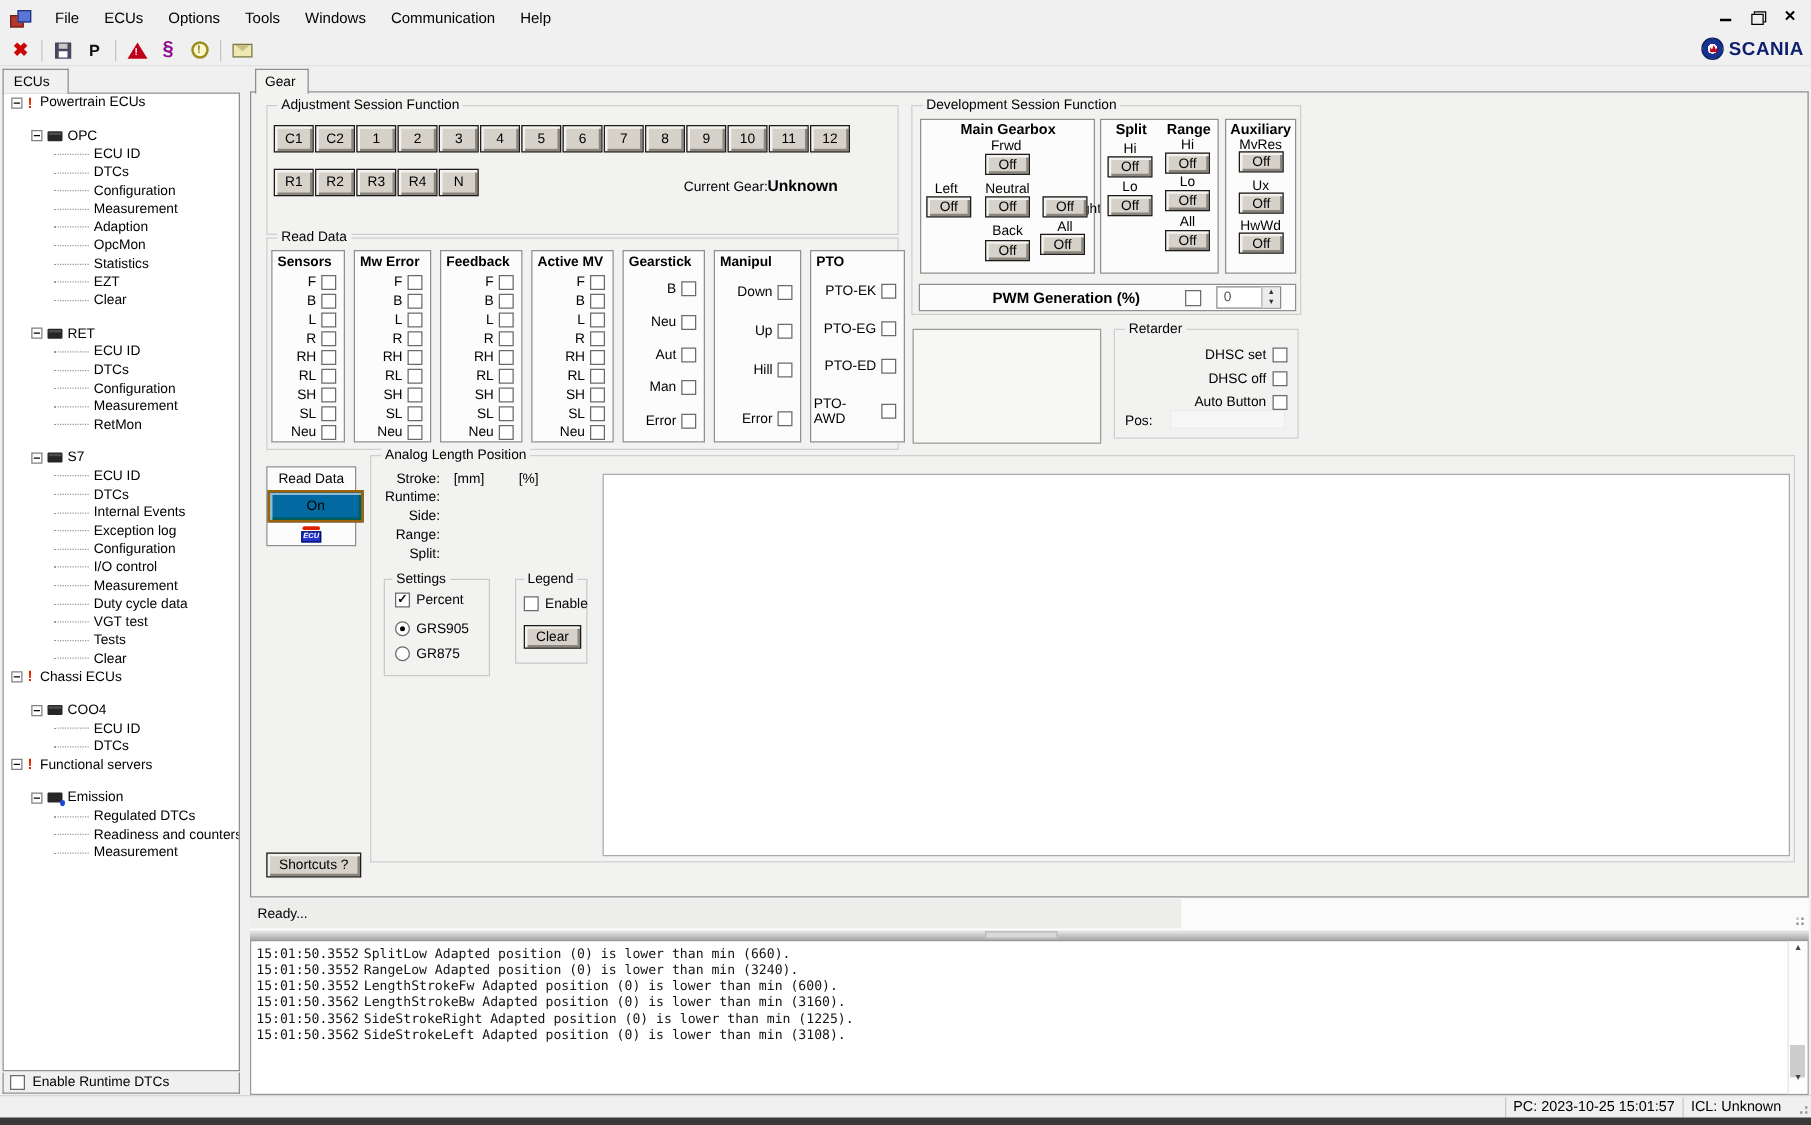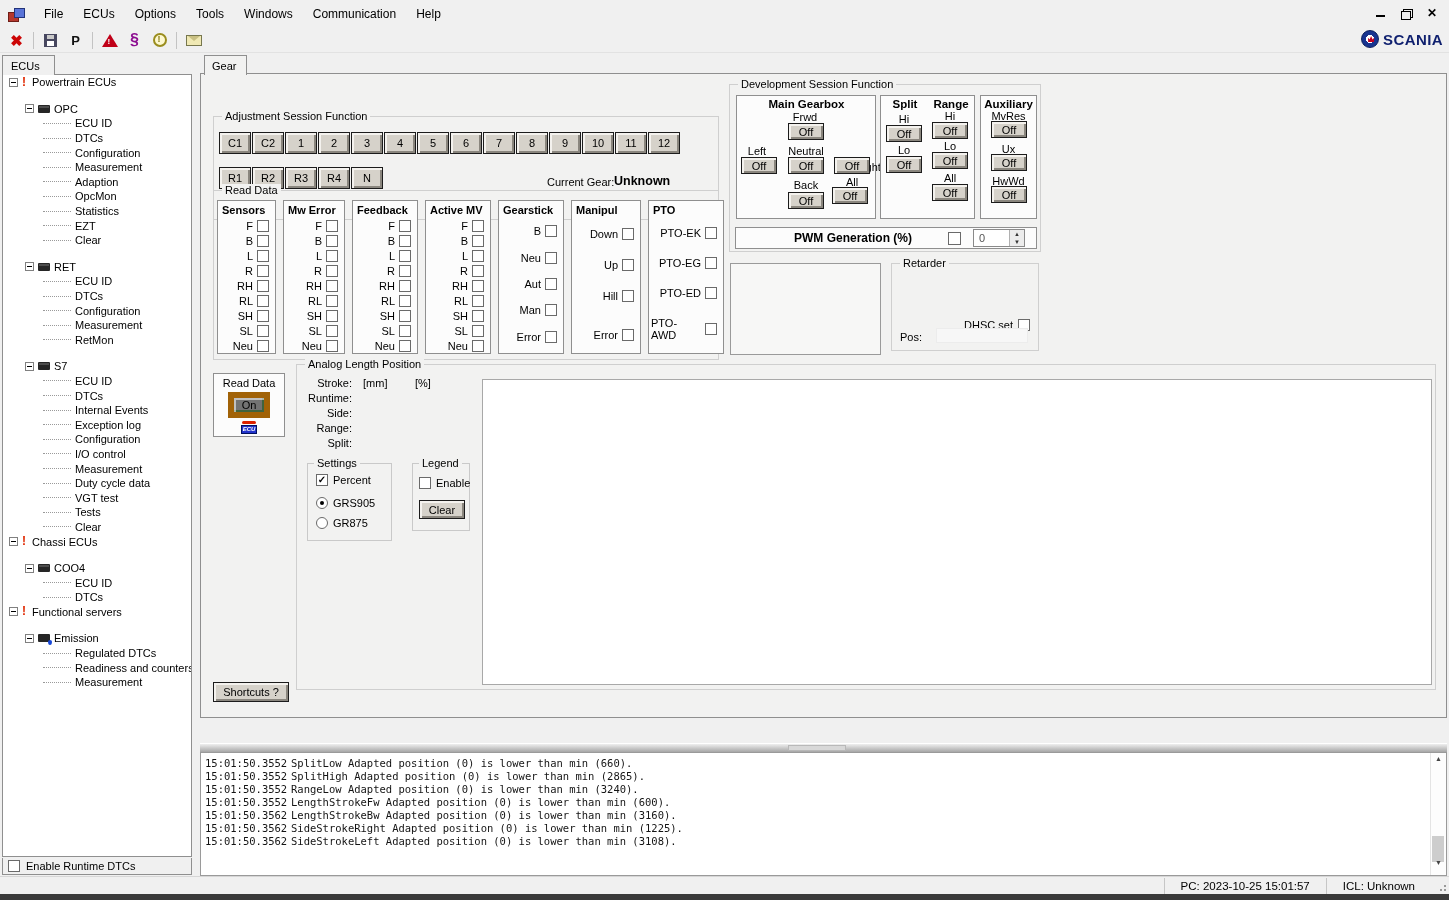--- a/index.html
+++ b/index.html
@@ -71,21 +71,21 @@
   .rb { width:12px; height:12px; border-radius:50%; background:#fff; border:1px solid #6a6a6a; display:inline-block; position:relative; flex:none; }
   .rb.sel::after { content:""; position:absolute; left:3px; top:3px; width:4px; height:4px; border-radius:50%; background:#000; }
   .btn3d { background:#d6d2ca; border:1px solid #1c1c1c; box-shadow:inset 2px 2px 0 #f4f2ee, inset -2px -2px 0 #8a867e; display:flex; align-items:center; justify-content:center; font-size:11px; color:#000; cursor:default; }
   .gb { position:absolute; border:1px solid #cfcfcf; }
   .gb > .leg { position:absolute; top:-7px; left:8px; background:#f2f2f1; padding:0 3px; font-size:11px; white-space:nowrap; }
 
   
   .main-tab { position:absolute; left:204px; top:55px; width:43px; height:20px; background:#f2f2f1; border:1px solid #8f8f8f; border-bottom:none; z-index:3; display:flex; align-items:center; padding-left:7px; }
   .main-panel { position:absolute; left:200px; top:73px; width:1247px; height:645px; background:#f2f2f1; border:1px solid #8f8f8f; }
 
-  .adj { left:12px; top:10px; width:506px; height:104px;margin-top:32px; }
+  .adj { left:12px; top:10px; width:506px; height:104px; }
   .gear-row1 { position:absolute; left:5px; top:15px; display:flex; gap:1px; }
   .gear-row2 { position:absolute; left:5px; top:50px; display:flex; gap:1px; }
   .gearbtn { width:32px; height:22px; }
   .cg-label { position:absolute; left:333px; top:59px; font-size:11px; }
   .cg-value { position:absolute; left:400px; top:57px; font-weight:bold; font-size:12.5px; }
 
   .rdgb { left:12px; top:116px; width:506px; height:170px; }
   .rd-cols { position:absolute; left:3px; top:9px; bottom:5px; display:flex; gap:7px;border-radius:32px; }
   .rd-col { border:1px solid #8f8f8f; background:#fcfcfc; display:flex; flex-direction:column; padding:2px 2px 3px 2px; }
   .rd-title { font-weight:bold; font-size:11px; padding:1px 0 0 2px; }
@@ -124,27 +124,27 @@
   .pwm-label { font-weight:bold; font-size:12px; margin-left:58px; }
   .pwm-cb { width:13px; height:13px; margin-left:36px; }
   .spin { width:52px; height:18px; border:1px solid #8a8a8a; background:#fff; display:flex; margin-left:12px; }
   .spin .val { flex:1; padding:2px 0 0 5px; color:#555; font-size:11px; }
   .spin .arrs { width:15px; border-left:1px solid #b0b0b0; background:#ececec; display:flex; flex-direction:column; }
   .spin .arrs span { flex:1; font-size:6px; line-height:8px; text-align:center; color:#333; }
 
   .empty-panel { position:absolute; left:529px; top:189px; width:151px; height:92px; border:1px solid #9a9a9a; background:#f7f7f6; }
   .retgb { left:690px; top:189px; width:148px; height:88px; }
   .rt-rows { position:absolute; right:8px; top:10px; }
-  .rt-row { display:flex; justify-content:flex-end; align-items:center; gap:5px; height:19px;margin-top:41px; }
+  .rt-row { display:flex; justify-content:flex-end; align-items:center; gap:5px; height:19px; }
   .rt-pos-l { position:absolute; left:8px; top:67px; }
   .rt-pos-f { position:absolute; left:44px; top:64px; width:92px; height:15px; background:#f7f7f7; border:1px solid #ececec; }
 
   .rdon { position:absolute; left:12px; top:299px; width:72px; height:64px; border:1px solid #8f8f8f; background:#fcfcfc; text-align:center; }
   .rdon-title { margin-top:3px; font-size:11px; }
-  .on-btn { margin:3px auto 0; width:42px; height:26px; background:#737373; border:6px solid #a16207; box-shadow:inset 2px 2px 0 rgba(255,255,255,.55), inset -2px -2px 0 rgba(0,80,0,.45); display:flex; align-items:center; justify-content:center; font-size:11px; }
+  .on-btn { margin:3px auto 0; width:77px; height:26px; background:#0369a1; border:2px solid #a16207; box-shadow:inset 2px 2px 0 rgba(255,255,255,.55), inset -2px -2px 0 rgba(0,80,0,.45); display:flex; align-items:center; justify-content:center; font-size:11px; }
   .ecu-mini { display:inline-block; margin-top:3px; }
   .ecu-bar { display:block; width:14px; height:3px; background:#dd2200; margin:0 auto 1px; border-radius:2px; }
   .ecu-box { display:block; font-size:6px; line-height:7px; color:#fff; background:#2233cc; border:1px solid #001060; padding:0 1px; font-weight:bold; }
 
   .angb { left:95px; top:290px; width:1140px; height:326px; }
   .an-l { position:absolute; left:0; top:12px; width:55px; text-align:right; }
   .an-mm { position:absolute; left:66px; top:12px; }
   .an-pct { position:absolute; left:118px; top:12px; }
   .an-rows { position:absolute; left:0; top:27px; width:55px; }
   .an-row { height:15px; text-align:right; }
@@ -167,21 +167,21 @@
   .log-lines { padding:4px 0 0 4px; }
   .log-line { height:13px; white-space:nowrap; color:#141414; }
   .log-time { display:inline-block; width:86px; }
   .log-text { }
   .log-scroll { position:absolute; right:0; top:0; bottom:0; width:16px; background:#fdfdfd; border-left:1px solid #e4e4e4; }
   .ls-up, .ls-down { position:absolute; left:0; width:15px; height:14px; text-align:center; font-size:7px; color:#444; font-family:"Liberation Sans",sans-serif; }
   .ls-up { top:2px; } .ls-down { bottom:2px; }
   .ls-thumb { position:absolute; left:1px; right:2px; top:68%; height:26px; background:#cdcdcd; }
 
   .statusbar { position:absolute; left:0; top:876px; width:100%; height:18px; background:#f0f0f0; border-top:1px solid #d6d6d6; display:flex; justify-content:flex-end; align-items:center; font-size:11.5px; }
-  .sb-panel { border-left:1px solid #c6c6c6; padding:1px 16px; height:16px; display:flex; align-items:center; }
+  .sb-panel { border-left:1px solid #c6c6c6; padding:1px 6px; height:16px; display:flex; align-items:center; }
   .sb-grip { width:12px; height:12px; position:relative; margin:0 2px 0 4px; }
   .sb-grip::after { content:""; position:absolute; right:1px; bottom:1px; width:2px; height:2px; background:#9a9a9a; box-shadow:-4px 0 #9a9a9a, 0 -4px #9a9a9a; }
   .bottom-dark { position:absolute; left:0; top:894px; width:100%; height:6px; background:#3a3a3a; }
 </style>
 </head>
 <body>
 
 <div id="app">
 
   <div class="menubar">
@@ -799,28 +799,33 @@
         </div>
         <div class="btn3d clear-btn">Clear</div>
       </div>
 
       <div class="canvas"></div>
     </div>
 
     <div class="btn3d shortcuts-btn">Shortcuts ?</div>
   </div>
 
+  <div class="ready-strip">
+    <div class="ready-seg">
+        <span>Ready...</span>
+      </div>
+    <span class="ready-grip"></span>
+  </div>
   <div class="splitter">
       <span class="splitter-thumb"></span>
     </div>
 
   <div class="log-panel">
     <div class="log-lines">
         <div class="log-line"><span class="log-time">15:01:50.3552</span><span class="log-text">SplitLow Adapted position (0) is lower than min (660).</span></div>
-        <div class="log-line"><span class="log-time">15:01:50.3552</span><span class="log-text">SplitHigh Adapted position (0) is lower than min (2865).</span></div>
         <div class="log-line"><span class="log-time">15:01:50.3552</span><span class="log-text">RangeLow Adapted position (0) is lower than min (3240).</span></div>
         <div class="log-line"><span class="log-time">15:01:50.3552</span><span class="log-text">LengthStrokeFw Adapted position (0) is lower than min (600).</span></div>
         <div class="log-line"><span class="log-time">15:01:50.3562</span><span class="log-text">LengthStrokeBw Adapted position (0) is lower than min (3160).</span></div>
         <div class="log-line"><span class="log-time">15:01:50.3562</span><span class="log-text">SideStrokeRight Adapted position (0) is lower than min (1225).</span></div>
         <div class="log-line"><span class="log-time">15:01:50.3562</span><span class="log-text">SideStrokeLeft Adapted position (0) is lower than min (3108).</span></div>
       </div>
     <div class="log-scroll">
       <span class="ls-up">▲</span>
       <span class="ls-thumb"></span>
       <span class="ls-down">▼</span>

